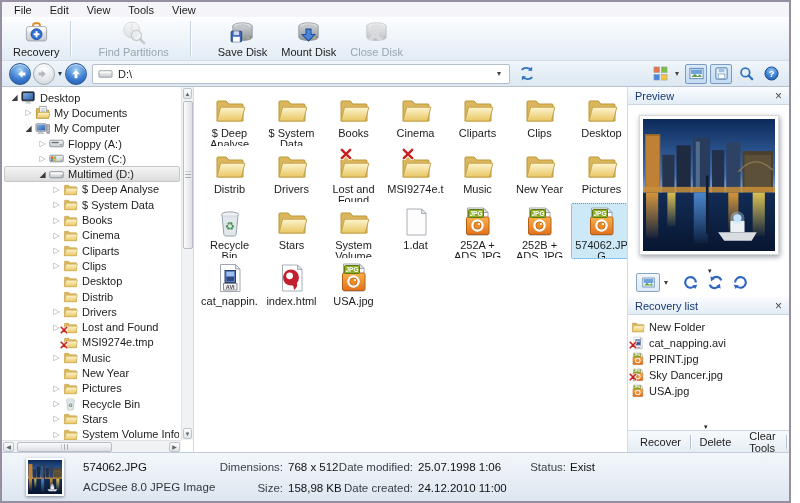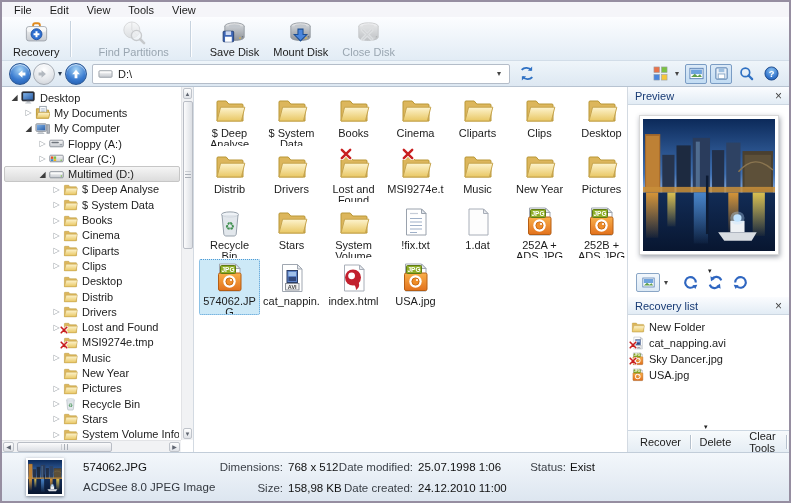--- a/index.html
+++ b/index.html
@@ -159,21 +159,21 @@
           <svg viewBox="0 0 32 32" width="100%" height="100%">
             <circle cx="14" cy="13" r="9.5" fill="url(#gSilver)" stroke="#a8adb4"></circle>
             <path d="M14 3.5V13l6.5 6.5" fill="none" stroke="#b7bcc3"></path>
             <circle cx="19.5" cy="19.5" r="6" fill="#eef1f4" fill-opacity=".6" stroke="#9ba1a9" stroke-width="1.6"></circle>
             <line x1="24" y1="24" x2="28.5" y2="28.5" stroke="#9ba1a9" stroke-width="3" stroke-linecap="round"></line>
           </svg>
         </span>
         <span>Find Partitions</span>
       </span>
       <span class="tsep" style="margin-left:14px;"></span>
-      <span class="tbtn" style="margin-left:8px;">
+      <span class="tbtn" style="margin-left:16px;">
         <span class="ticon ico-wrap">
           <svg viewBox="0 0 32 32" width="100%" height="100%">
             <ellipse cx="16" cy="8.5" rx="11.5" ry="4" fill="url(#gHddTop)" stroke="#8f959c"></ellipse>
             <path d="M4.5 8.5v13c0 2.2 5.1 4 11.5 4s11.5-1.8 11.5-4v-13" fill="url(#gHdd)" stroke="#8f959c"></path>
             <ellipse cx="16" cy="8.5" rx="7" ry="2.2" fill="#c2c7cd"></ellipse>
             <circle cx="22.5" cy="22.5" r="1" fill="#e5b93c"></circle>
             <circle cx="25.5" cy="21" r=".9" fill="#6e747c"></circle>
             <rect x="2.5" y="14.5" width="12.5" height="12.5" rx="1" fill="#3d66b5" stroke="#1f3a6e"></rect>
             <rect x="5.5" y="14.5" width="6.5" height="4.5" fill="#cdd9f0"></rect>
             <rect x="4.8" y="21" width="8" height="6" fill="#fff"></rect>
@@ -351,21 +351,21 @@
             <span class="tico">
               <svg viewBox="0 0 16 16" width="100%" height="100%">
                 <rect x="0.8" y="4.5" width="14.4" height="7" rx="1" fill="url(#gSilver)" stroke="#8a9099"></rect>
                 <rect x="2" y="5.8" width="2.6" height="2.6" fill="#e34f26"></rect>
                 <rect x="5" y="5.8" width="2.6" height="2.6" fill="#7ac143"></rect>
                 <rect x="2" y="8.8" width="2.6" height="1.8" fill="#2e86d1"></rect>
                 <rect x="5" y="8.8" width="2.6" height="1.8" fill="#f5b400"></rect>
                 <circle cx="13" cy="9.8" r=".8" fill="#7ac143"></circle>
               </svg>
             </span>
-            <span class="tlabel">Clear (C:)</span>
+            <span class="tlabel">System (C:)</span>
           </div>
           <div class="trow sel" style="padding-left:32px">
             <span class="texp open">◢</span>
             <span class="tico">
               <svg viewBox="0 0 16 16" width="100%" height="100%">
                 <rect x="0.8" y="5" width="14.4" height="6.5" rx="1" fill="url(#gSilver)" stroke="#8a9099"></rect>
                 <rect x="1.6" y="5.8" width="12.8" height="2" rx=".8" fill="#fff" opacity=".7"></rect>
                 <circle cx="13.2" cy="9.6" r=".8" fill="#7ac143"></circle>
               </svg>
             </span>
@@ -726,31 +726,20 @@
           <span class="flabel">Stars</span>
         </div>
         <div class="ftile">
           <span class="fico">
             <svg viewBox="0 0 32 32" width="100%" height="100%">
               <path d="M3 8c0-.6.4-1 1-1h8.2l2.6 3H28c.6 0 1 .4 1 1v16H3z" fill="#dcb65c" stroke="#b99736"></path>
               <path d="M3 27L6.6 13.2h24.2L27.4 27z" fill="url(#gFold)" stroke="#c7a54e"></path>
             </svg>
           </span>
           <span class="flabel">System Volume In...</span>
-        </div>
-        <div class="ftile">
-          <span class="fico">
-            <svg viewBox="0 0 32 32" width="100%" height="100%">
-              <path d="M6.5 3h15l4.5 4.5V29H6.5z" fill="#fff" stroke="#9aa2ad"></path>
-              <path d="M21.5 3l4.5 4.5h-4.5z" fill="#e4e8ee" stroke="#9aa2ad"></path>
-              <path d="M10 12.5h12M10 16h12M10 19.5h12M10 23h12M10 26.5h7" stroke="#9fb0c8" stroke-width="1.2"></path>
-              <path d="M10 7.5h8" stroke="#c6cdd8" stroke-width="1.2"></path>
-            </svg>
-          </span>
-          <span class="flabel">!fix.txt</span>
         </div>
         <div class="ftile">
           <span class="fico">
             <svg viewBox="0 0 32 32" width="100%" height="100%">
               <path d="M7 3h14.5L26 7.5V29H7z" fill="#fdfdfd" stroke="#a8aeb8"></path>
               <path d="M21.5 3L26 7.5h-4.5z" fill="#e7eaef" stroke="#a8aeb8"></path>
             </svg>
           </span>
           <span class="flabel">1.dat</span>
         </div>
@@ -937,20 +926,35 @@
                 <text x="16.2" y="27" font-size="5.5" font-weight="bold" fill="#444" text-anchor="middle">AVI</text>
               </svg>
               <span class="delx" style="left:-2px;top:5px;width:8px;height:8px">
                 <svg viewBox="0 0 10 10" width="100%" height="100%">
                   <path d="M1.5 1.5l7 7M8.5 1.5l-7 7" stroke="#fff" stroke-width="3.4" stroke-linecap="round"></path>
                   <path d="M1.5 1.5l7 7M8.5 1.5l-7 7" stroke="#c81f1f" stroke-width="2" stroke-linecap="round"></path>
                 </svg>
               </span>
             </span>
             <span>cat_napping.avi</span>
+          </div>
+          <div class="rrow">
+            <span class="rico">
+              <svg viewBox="0 0 32 32" width="100%" height="100%">
+                <path d="M5.5 2h16L26 6.5V29H5.5z" fill="#fff" stroke="#a0a7b1"></path>
+                <path d="M21.5 2L26 6.5h-4.5z" fill="#e6e9ee" stroke="#a0a7b1"></path>
+                <rect x="4.5" y="11" width="22.5" height="17.5" rx="1.5" fill="url(#gOrange)" stroke="#b65e14"></rect>
+                <circle cx="15.5" cy="19.5" r="6.2" fill="#fff"></circle>
+                <circle cx="15.5" cy="19.5" r="3.6" fill="#ef8d28" stroke="#c96a12"></circle>
+                <circle cx="17" cy="18" r="1.1" fill="#fff"></circle>
+                <rect x="6.5" y="3.5" width="15" height="8" rx="1" fill="#8fae27" stroke="#5f7a14"></rect>
+                <text x="14" y="10" font-size="6.5" font-weight="bold" fill="#fff" text-anchor="middle">JPG</text>
+              </svg>
+            </span>
+            <span>PRINT.jpg</span>
           </div>
           <div class="rrow">
             <span class="rico">
               <svg viewBox="0 0 32 32" width="100%" height="100%">
                 <path d="M5.5 2h16L26 6.5V29H5.5z" fill="#fff" stroke="#a0a7b1"></path>
                 <path d="M21.5 2L26 6.5h-4.5z" fill="#e6e9ee" stroke="#a0a7b1"></path>
                 <rect x="4.5" y="11" width="22.5" height="17.5" rx="1.5" fill="url(#gOrange)" stroke="#b65e14"></rect>
                 <circle cx="15.5" cy="19.5" r="6.2" fill="#fff"></circle>
                 <circle cx="15.5" cy="19.5" r="3.6" fill="#ef8d28" stroke="#c96a12"></circle>
                 <circle cx="17" cy="18" r="1.1" fill="#fff"></circle>

